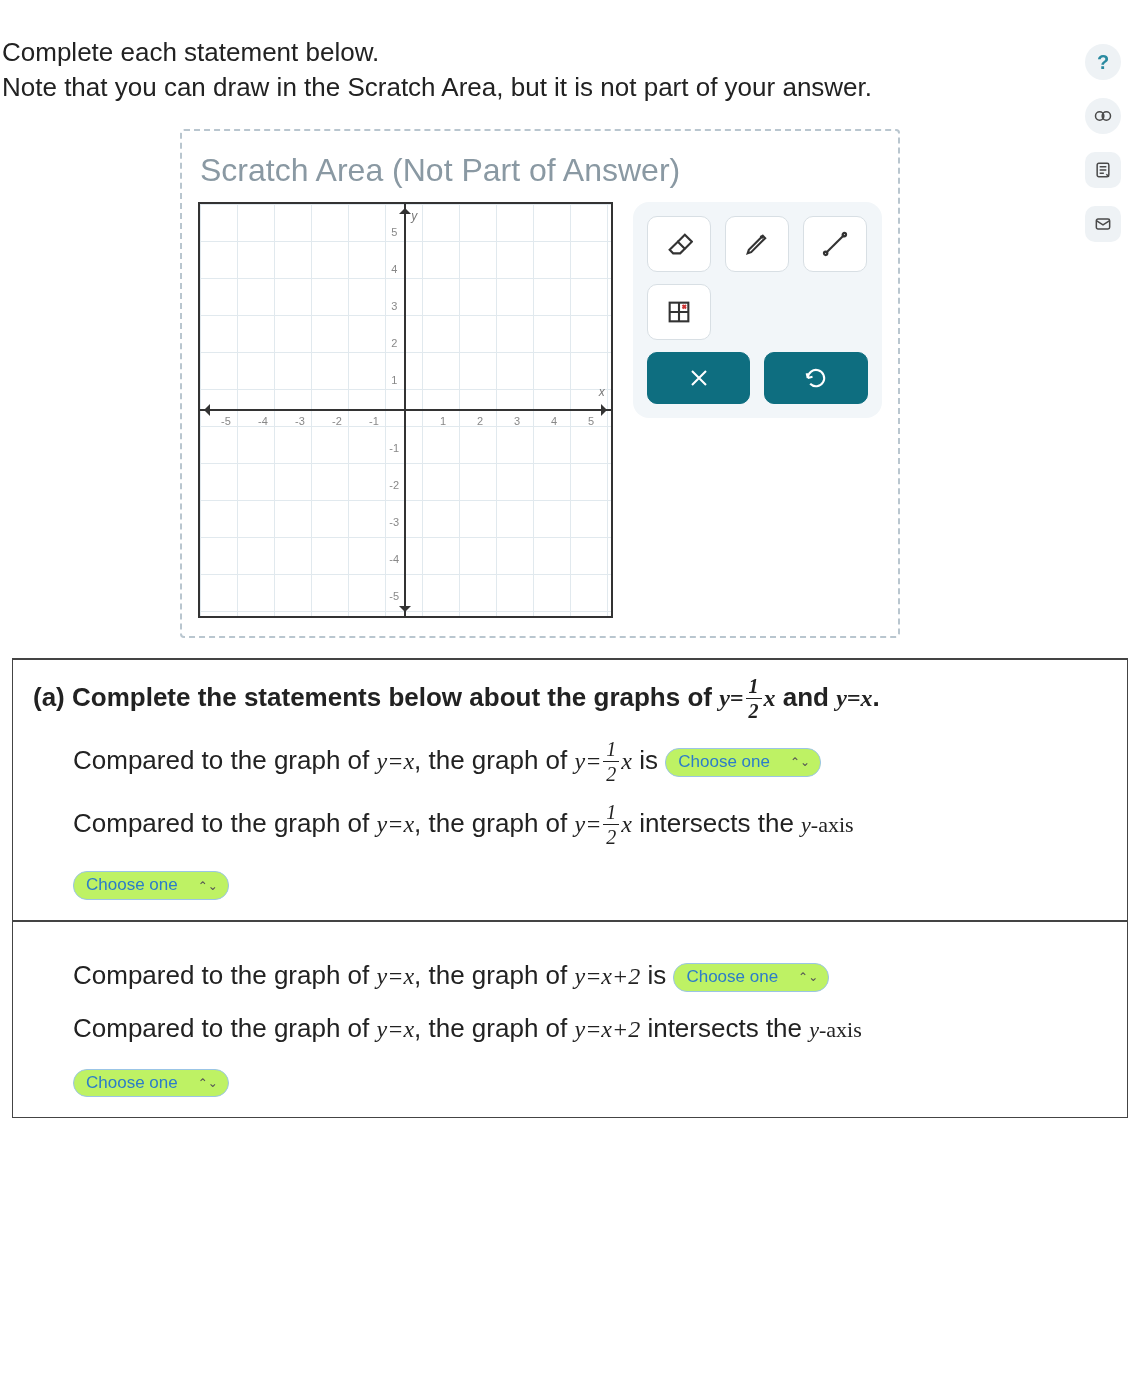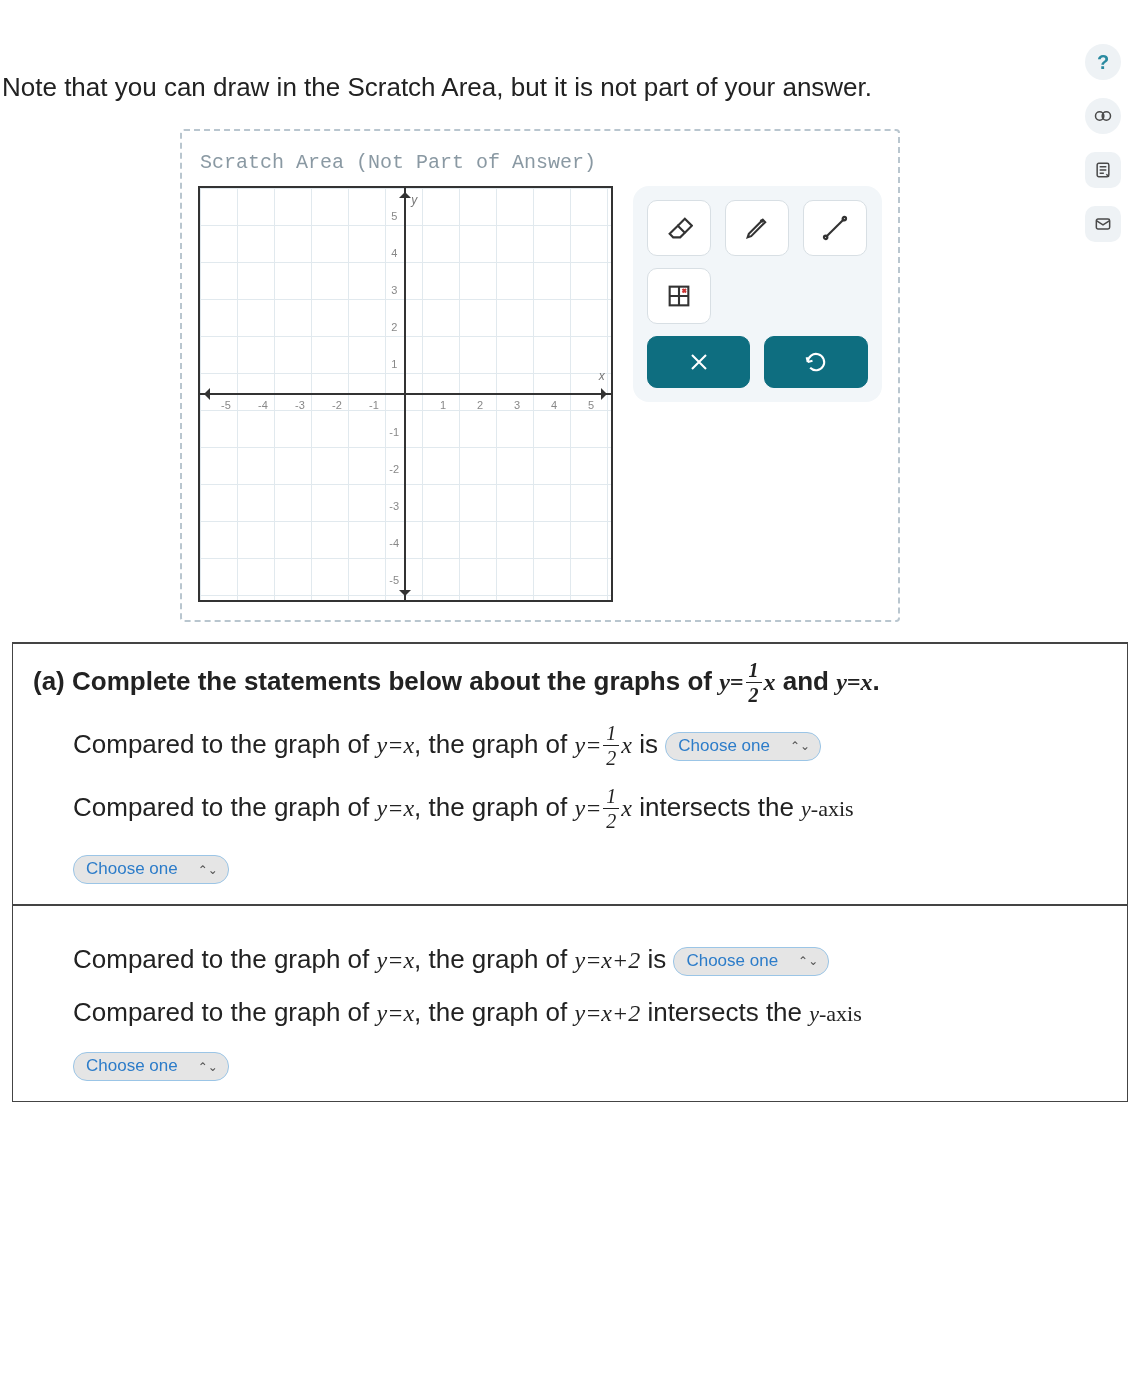--- a/index.html
+++ b/index.html
@@ -37,21 +37,21 @@
   .rail-btn.sq { border-radius: 10px; }
   .rail-btn svg { width: 20px; height: 20px; stroke: #4a4a4a; fill: none; stroke-width: 1.8; }
 
   .scratch-wrap {
     margin: 20px 0 10px 180px;
     width: 720px;
     border: 2px dashed #b9c6cf;
     border-radius: 4px;
     padding: 14px 16px 18px 16px;
   }
-  .scratch-title { color: #8a99a3; font-size: 20px; margin: 4px 0 10px 2px; font-family: Liberation Mono, monospace; }
+  .scratch-title { color: #8a99a3; font-size: 32px; margin: 4px 0 10px 2px; }
 
   .scratch-body { display: flex; gap: 20px; align-items: flex-start; }
 
   .graph {
     width: 416px; height: 416px;
     border: 2px solid #333;
     position: relative;
     background:
       repeating-linear-gradient(#e1e9ee 0 1px, transparent 1px 37px),
       repeating-linear-gradient(90deg, #e1e9ee 0 1px, transparent 1px 37px);
@@ -99,21 +99,21 @@
 
   .eq { font-style: italic; font-family: Georgia, 'Times New Roman', serif; font-size: 24px; }
   .frac { display:inline-block; text-align:center; vertical-align: middle; font-size: 20px; line-height:1; margin: 0 2px; position:relative; top:-2px;}
   .frac .n { display:block; border-bottom:1.5px solid #222; padding:0 3px 2px; }
   .frac .d { display:block; padding-top:2px; }
 
   .dropdown {
     display: inline-flex;
     align-items: center;
     gap: 20px;
-    background: #e5e5e5;
+    background: #bef264;
     border: 1px solid #9bc5e6;
     color: #2c7cc9;
     font-size: 17px;
     padding: 2px 10px 2px 12px;
     border-radius: 14px;
     vertical-align: middle;
     cursor: pointer;
   }
   .dropdown .caret { font-size: 12px; color:#555; }
   .dropdown.block { margin-left: 40px; margin-top: 14px; }
@@ -141,21 +141,21 @@
     </div>
   <div class="rail-btn sq">
       <svg viewBox="0 0 24 24">
         <rect x="4" y="6" width="16" height="12" rx="2"></rect>
         <path d="M4 8l8 5 8-5"></path>
       </svg>
     </div>
 </div>
 
 <div class="instructions">
-  <br>
+  <span>Complete each statement below.</span><br>
   <span>Note that you can draw in the Scratch Area, but it is not part of your answer.</span>
 </div>
 
 <div class="scratch-wrap">
   <div class="scratch-title">Scratch Area (Not Part of Answer)</div>
   <div class="scratch-body">
     <div class="graph">
       <div class="axis-x"></div>
         <div class="axis-y"></div>
       <div class="arrow up"></div>

